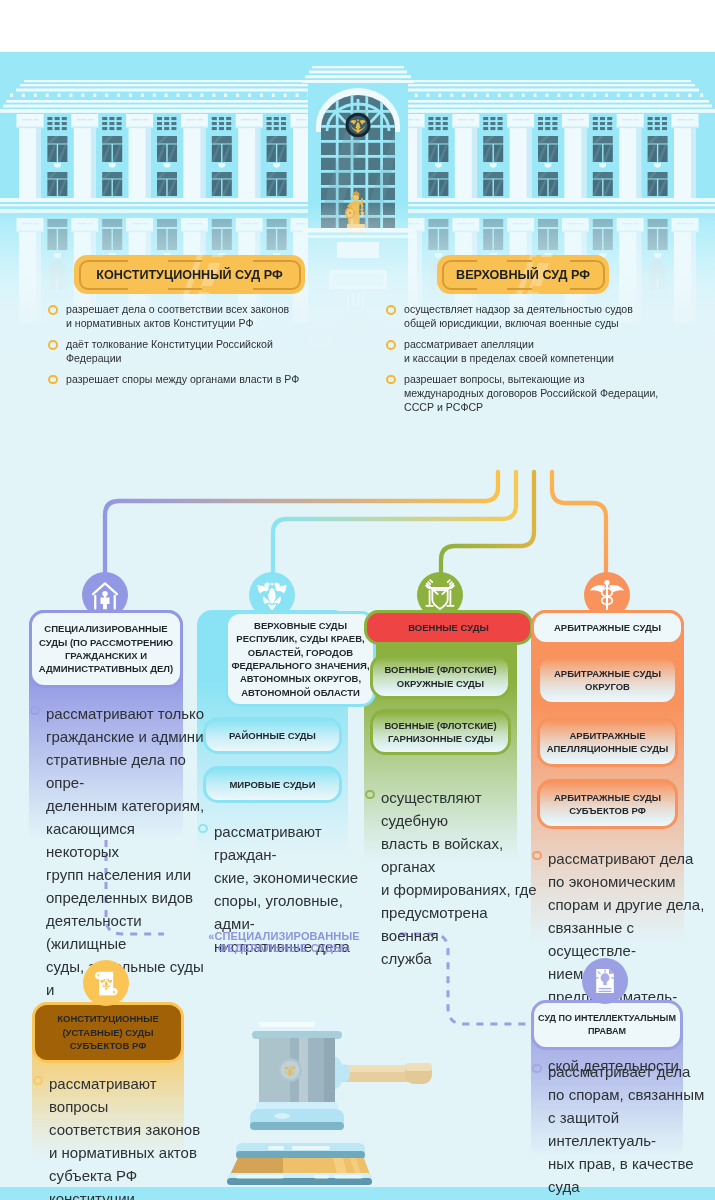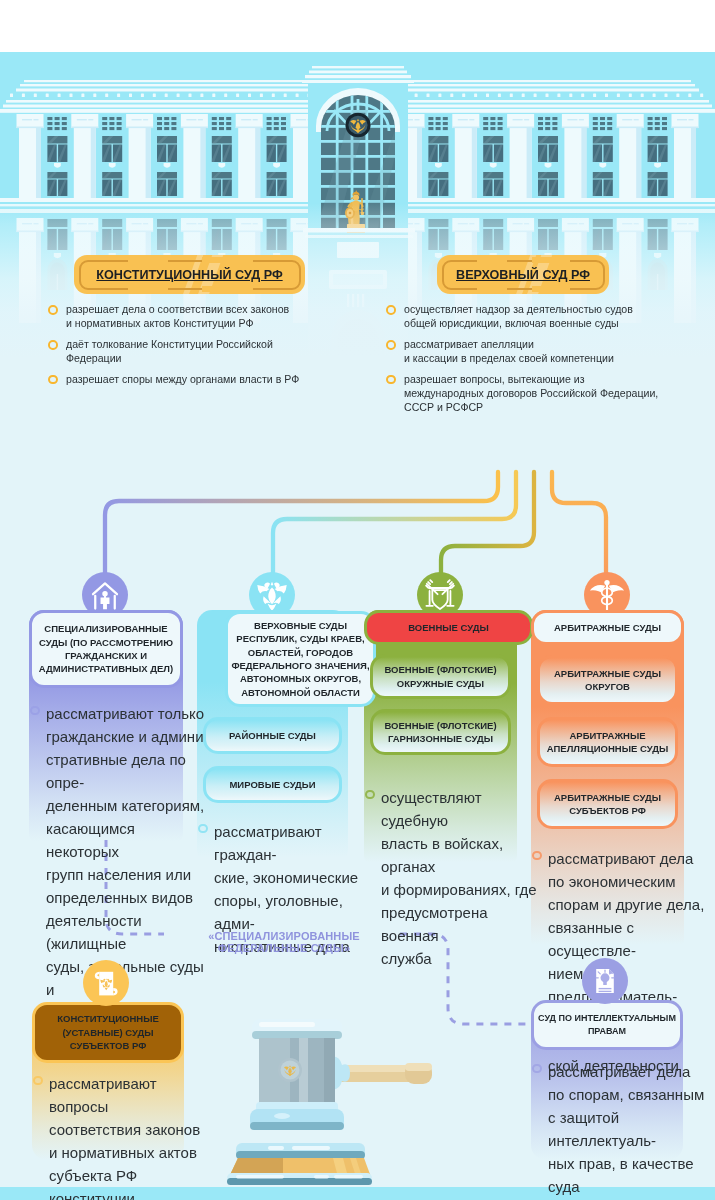--- a/index.html
+++ b/index.html
@@ -12,21 +12,21 @@
   .hero{position:absolute;left:0;top:52px;width:715px;height:420px;overflow:hidden;}
   .hero svg.bldg{position:absolute;left:0;top:0;}
   .hero-fade{position:absolute;left:0;top:0;width:715px;height:420px;
        background:linear-gradient(180deg,rgba(244,252,254,0) 36%,rgba(244,252,254,.25) 41%,rgba(242,251,254,.45) 47%,rgba(238,249,252,.72) 54%,rgba(232,246,251,.90) 62%,#e3f4f9 73%,#e3f4f9 100%);}
 
   .badge{position:absolute;height:39px;border-radius:13px;background:#f9c152;z-index:6;overflow:hidden;}
   .badge .inner{position:absolute;left:4.5px;top:4.5px;right:4.5px;bottom:4.5px;border-radius:9px;
        border:2.6px solid #d79a35;box-sizing:border-box;}
   .badge .gap{position:absolute;background:#f9c152;}
   .badge .lbl{position:absolute;left:0;top:0;width:100%;height:100%;display:flex;
-       align-items:center;justify-content:center;font-size:12.6px;font-weight:bold;color:#1d2023;text-decoration:underline;}
+       align-items:center;justify-content:center;font-size:12.6px;font-weight:bold;color:#1d2023;}
   .shine{position:absolute;background:rgba(255,255,255,.28);transform:skewX(-20deg);}
 
   .blist{position:absolute;z-index:6;}
   .bitem{position:relative;padding-left:25px;margin-bottom:6.2px;}
   .bitem .ring{position:absolute;left:7px;top:3.3px;width:9.5px;height:9.5px;border-radius:50%;
        border:2px solid #f8b62e;box-sizing:border-box;}
   .bitem .txt{font-size:10.6px;line-height:14.3px;color:#2b3135;white-space:pre-line;display:block;}
 
   .conn{position:absolute;left:0;top:440px;width:715px;height:760px;z-index:1;}
 

